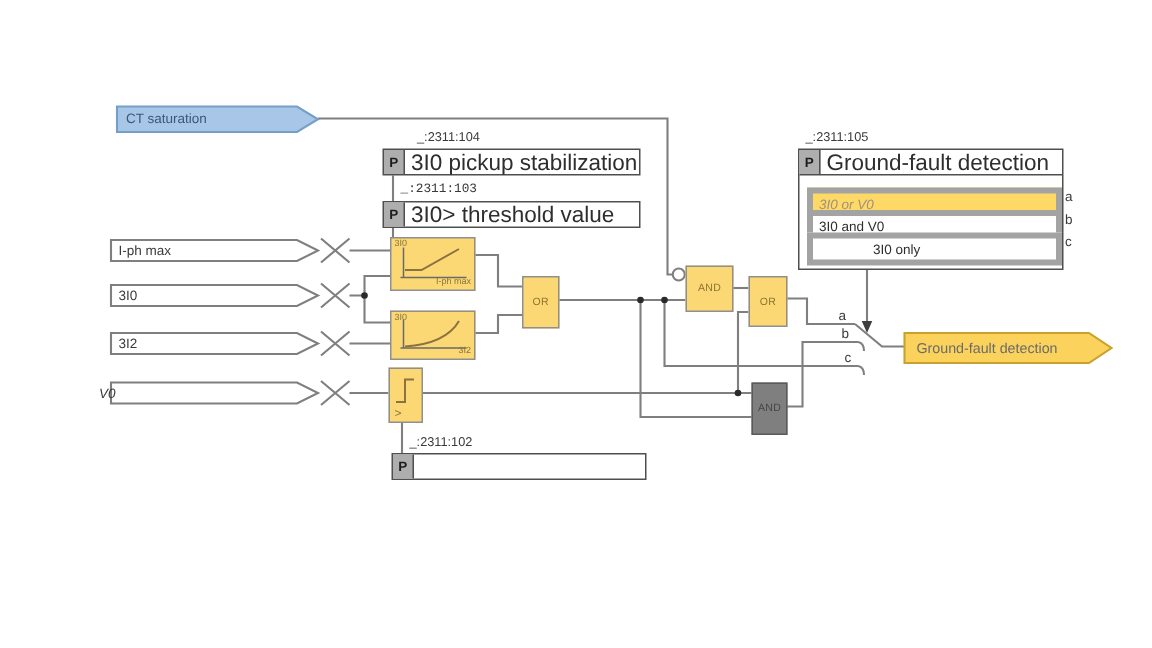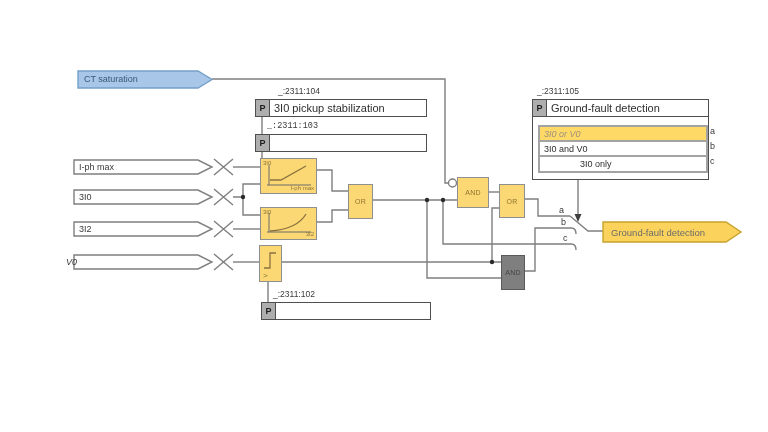--- a/index.html
+++ b/index.html
@@ -8,23 +8,23 @@
     font-family:"Liberation Sans",sans-serif;color:#3a3a3a;
   }
   .abs{position:absolute;}
   .lbl{font-size:9px;line-height:11px;white-space:nowrap;color:#3a3a3a;}
   .addr{font-size:8.5px;line-height:10px;white-space:nowrap;color:#3a3a3a;}
   
   .pbox{position:absolute;height:16px;background:#ffffff;border:1.4px solid #4f4f4f;
         display:flex;align-items:stretch;}
   .pcell{width:13px;background:#aeaeae;border-right:1.4px solid #4f4f4f;color:#1d1d1d;
          font-size:9px;font-weight:bold;display:flex;align-items:center;justify-content:center;}
-  .plabel{flex:1;display:flex;align-items:center;padding-left:4px;font-size:11px;white-space:nowrap;color:#2e2e2e;}
+  .plabel{flex:1;display:flex;align-items:center;padding-left:4px;font-size:15px;white-space:nowrap;color:#2e2e2e;}
   
-  .optrow{position:absolute;left:5px;right:0px;height:14px;background:#ffffff;border:2px solid #a3a3a3;
+  .optrow{position:absolute;left:5px;right:0px;height:14px;background:#ffffff;border:4px solid #a3a3a3;
           display:flex;align-items:center;padding-left:4px;font-size:9px;color:#2e2e2e;}
   .optrow.selected{background:#FFD966;color:#9d9082;font-style:italic;}
   
   .gate{position:absolute;border:1.4px solid #8f8f8f;display:flex;align-items:center;justify-content:center;
         font-size:7px;letter-spacing:.2px;}
   .gate.on{background:#FBD873;color:#8d7430;}
   .gate.block{background:#7f7f7f;border-color:#5a5a5a;color:#454545;}
   .charblock{position:absolute;background:#FBD873;border:1.4px solid #8f8f8f;}
   .charblock .corner{position:absolute;font-size:6px;line-height:7px;color:#8a7340;white-space:nowrap;}
   
@@ -107,20 +107,21 @@
 
   <div class="abs addr" style="left:278px;top:86px;">_:2311:104</div>
   <div class="pbox" style="left:255px;top:99px;width:170px;">
     <span class="pcell">P</span>
     <span class="plabel">3I0 pickup stabilization</span>
   </div>
 
   <div class="abs addr" style="left:267px;top:121px;font-family:Liberation Mono, monospace;">_:2311:103</div>
   <div class="pbox" style="left:255px;top:134px;width:170px;">
     <span class="pcell">P</span>
+    <span class="plabel">3I0&gt; threshold value</span>
   </div>
 
   <div class="abs addr" style="left:273px;top:289px;">_:2311:102</div>
   <div class="pbox" style="left:261px;top:302px;width:168px;">
     <span class="pcell">P</span>
   </div>
 
   <div class="abs addr" style="left:537px;top:86px;">_:2311:105</div>
   <div class="abs" style="left:532px;top:99px;width:175px;height:79px;border:1.4px solid #4f4f4f;background:#ffffff;">
     <div style="position:absolute;left:0;top:0;right:0;height:16px;border-bottom:1.4px solid #4f4f4f;display:flex;">

